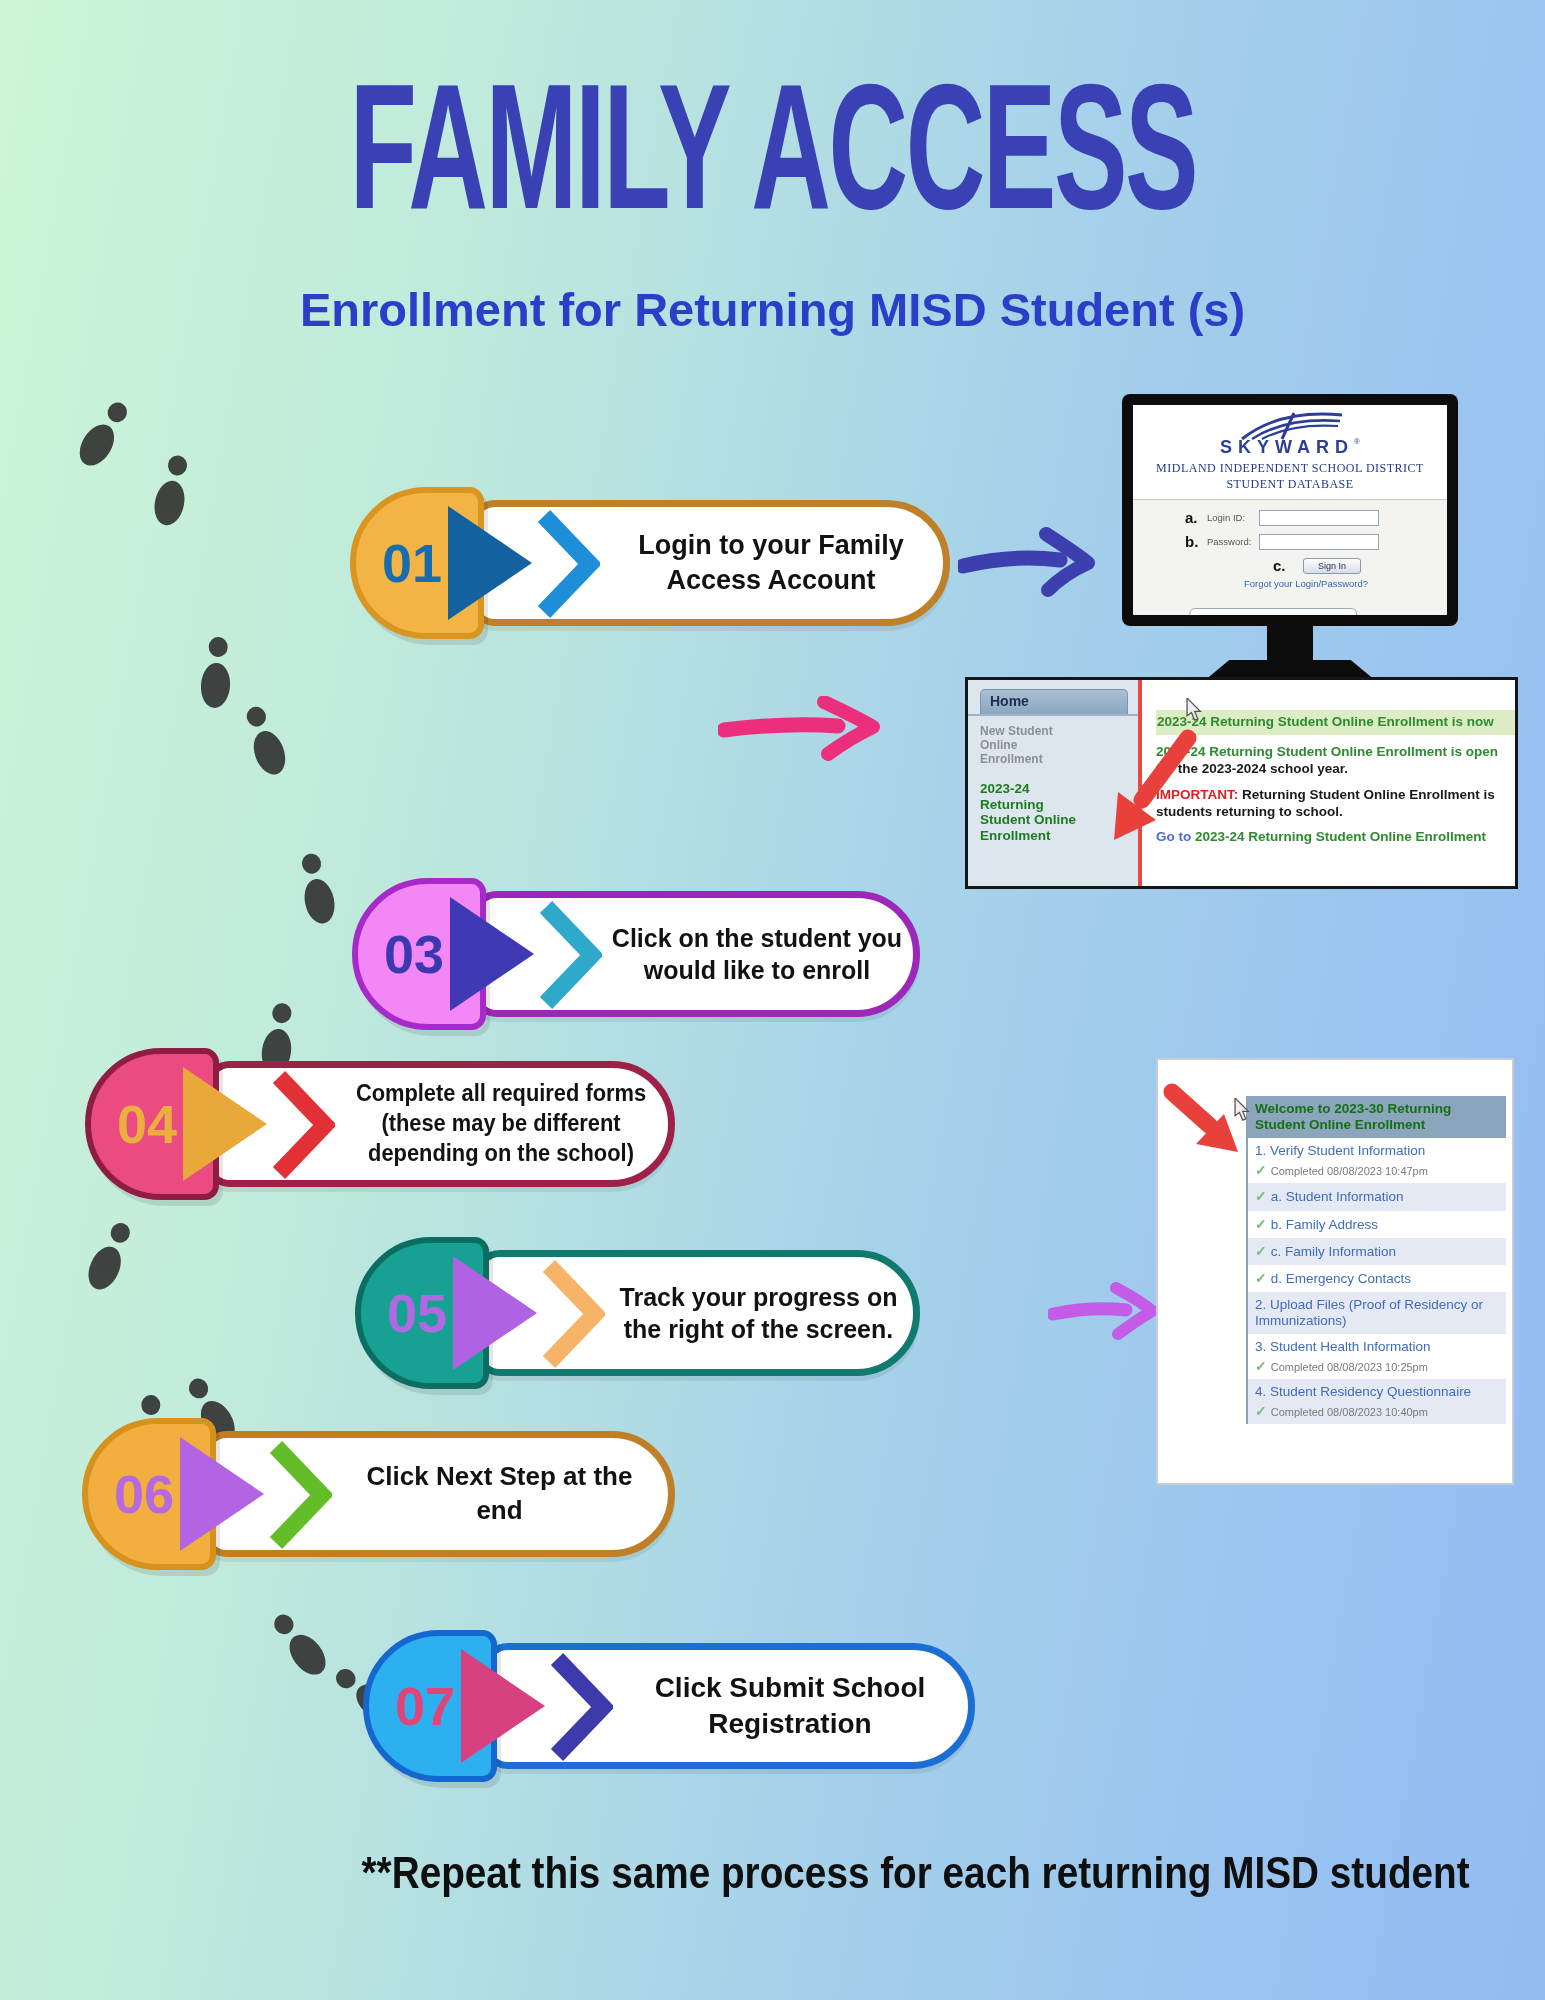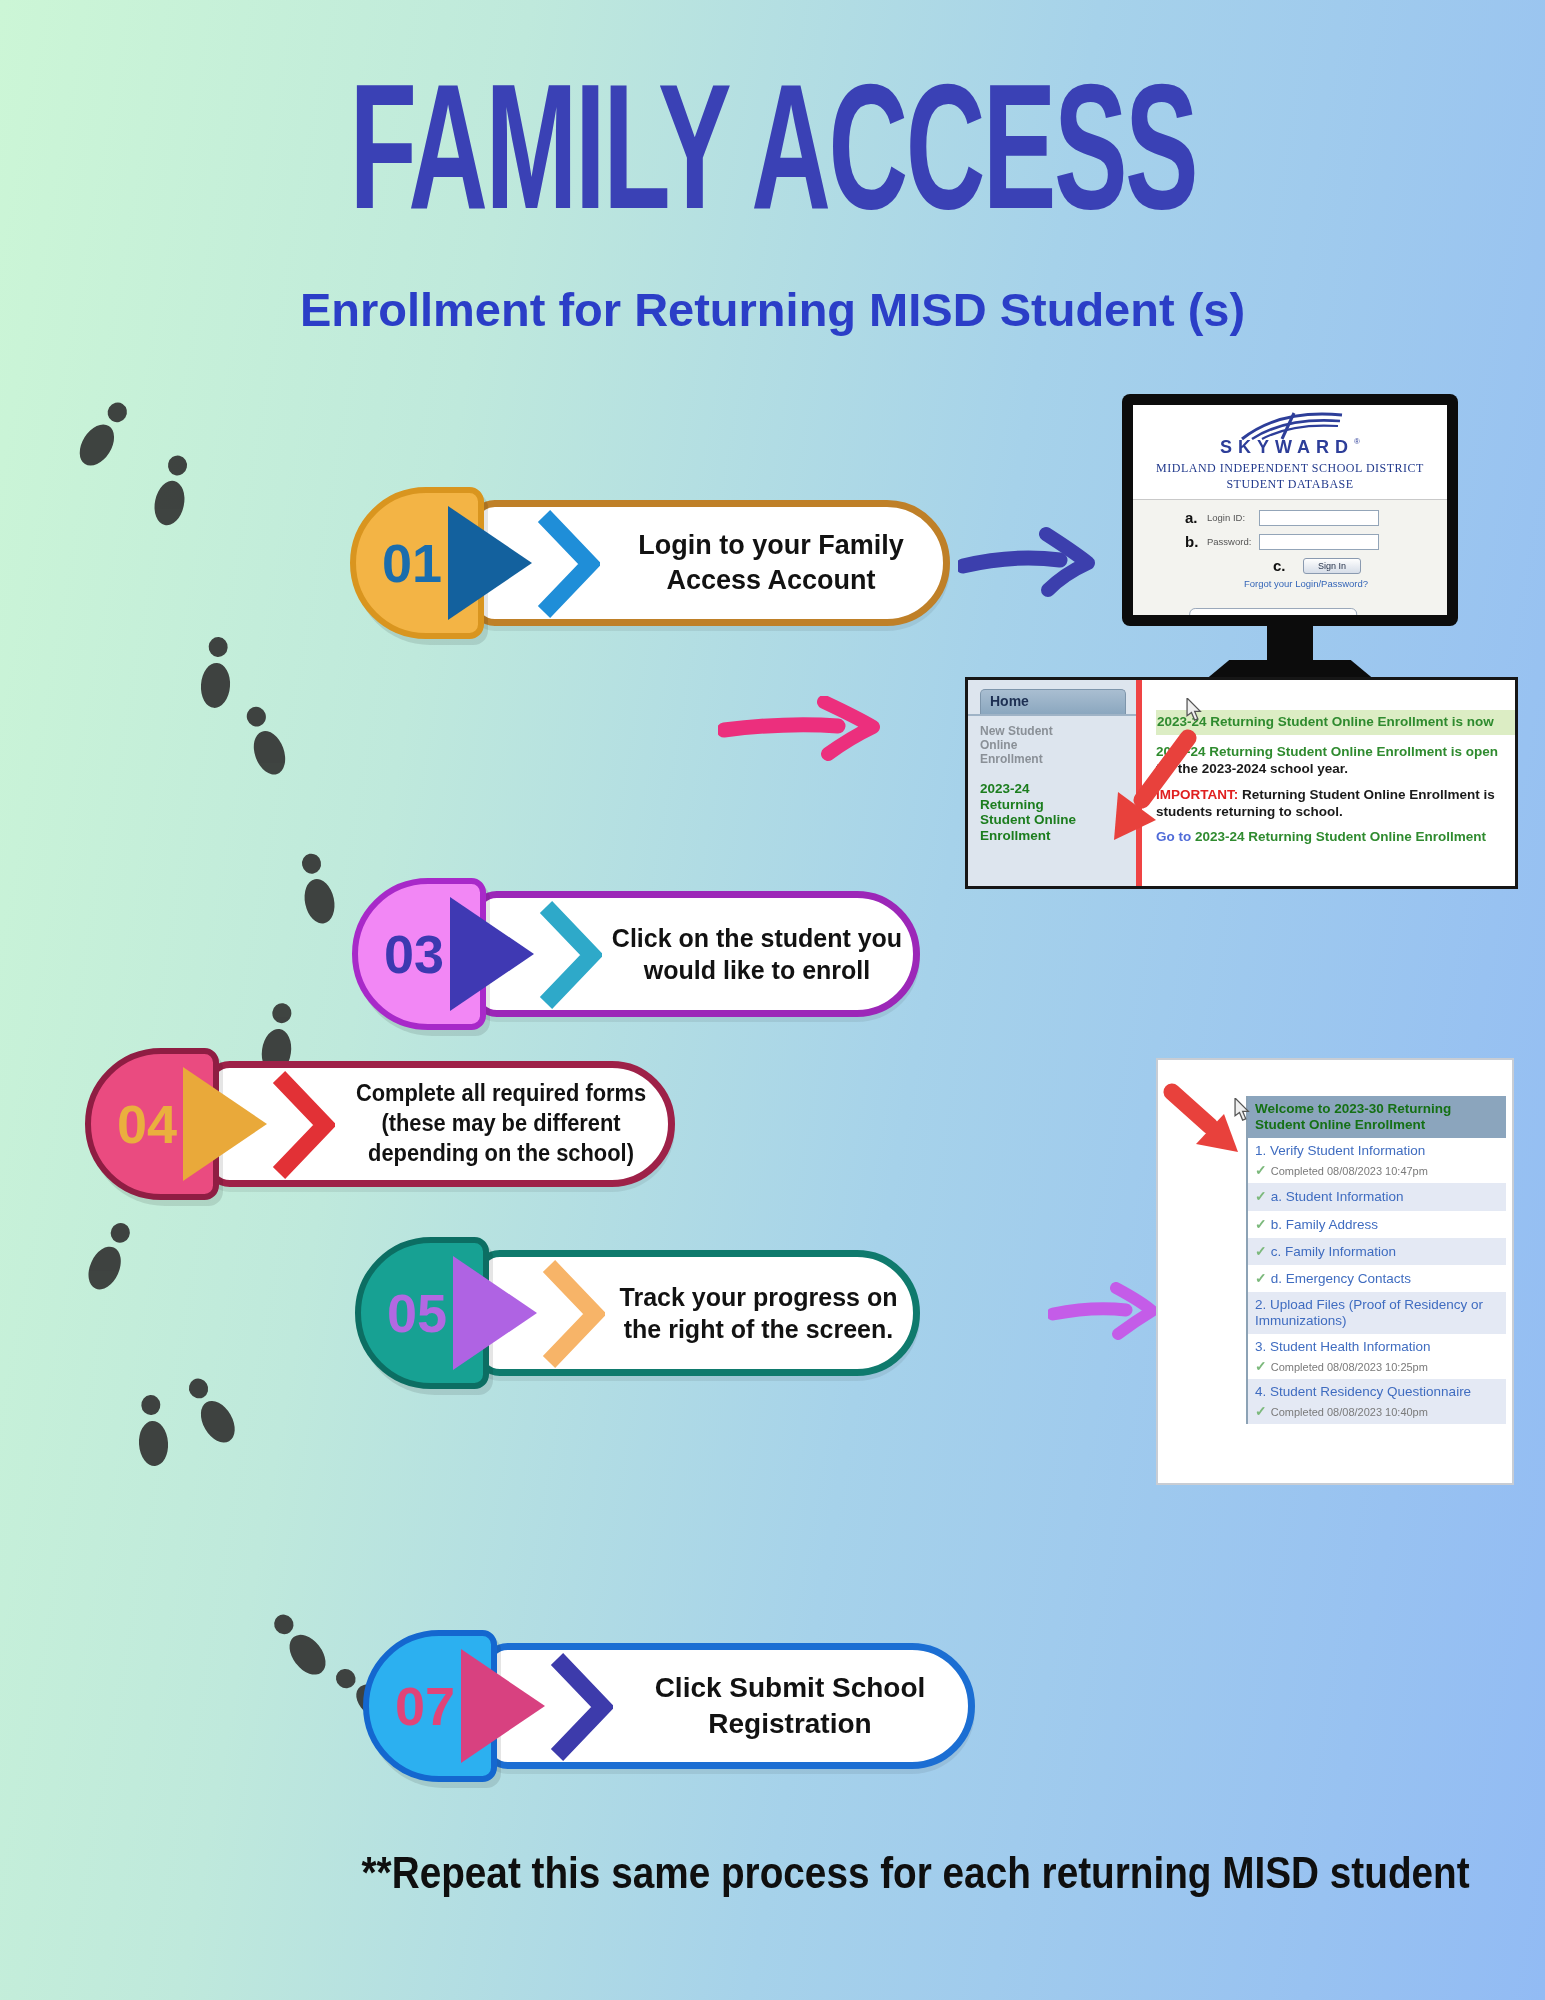--- a/index.html
+++ b/index.html
@@ -62,21 +62,21 @@
     border:1px solid #8a9ab0;border-radius:3px;padding:2px 14px;margin-left:8px;}
   .forgot{color:#3566b8;font-size:9.5px;text-align:center;margin-left:-20px;}
   .partialBtn{position:absolute;bottom:0;left:50%;transform:translateX(-60%);width:168px;height:11px;
     background:#fdfdfd;border:1px solid #9aa8ba;border-radius:6px 6px 0 0;}
   .stand-neck{width:46px;height:34px;background:#0c0c0c;margin:0 auto;}
   .stand-base{width:184px;height:26px;background:#0c0c0c;margin:0 auto;
     clip-path:polygon(17% 0,83% 0,100% 100%,0 100%);}
   
   .shotB{position:absolute;left:965px;top:677px;width:553px;height:212px;background:#fff;
     border:3px solid #161616;display:flex;overflow:hidden;z-index:2;}
-  .bsidebar{width:174px;background:#dde5ee;border-right:6px solid #ef4444;
+  .bsidebar{width:174px;background:#dde5ee;border-right:4px solid #ef4444;
     padding:9px 10px 0 12px;flex-shrink:0;}
   .homeTab{background:linear-gradient(#a9bed1,#8ba7bf);border:1px solid #7d95ab;border-bottom:none;
     border-radius:5px 5px 0 0;color:#1d2f52;font-weight:bold;font-size:14px;padding:3px 9px;height:25px;}
   .sideRule{height:2px;background:#9fb3c6;margin:0 -10px 9px -12px;}
   .sideItem1{color:#8a9097;font-weight:bold;font-size:12px;line-height:1.15;width:100px;margin-bottom:15px;}
   .sideItem2{color:#1c7d1e;font-weight:bold;font-size:13.5px;line-height:1.15;width:115px;}
   .bcontent{flex:1;padding:30px 0 0 14px;position:relative;font-size:13.5px;font-weight:bold;
     line-height:1.25;overflow:hidden;}
   .clip{white-space:nowrap;overflow:hidden;display:block;}
   .bmsg1{background:#dcedc4;color:#2f8b2f;padding:4px 1px;margin:0 0 9px 0;}
@@ -206,20 +206,34 @@
         <polygon points="0,2 84,59 0,116"></polygon>
       </svg>
     <svg class="chev" viewBox="0 0 64 112">
         <path d="M8,8 L54,56 L8,104"></path>
       </svg>
     <div class="txt" style="font-size:25px;">
         <span>Track your progress on the right of the screen.</span>
       </div>
   </div>
 
+  <div class="step" style="left: 82px; top: 1418px; width: 593px; --cap: #f2ae3f; --ring: #d6921c; --numc: #b76ae0; --tri: #b264e2; --chev: #62bd28; --bord: #c07f27;">
+    <div class="body"></div>
+    <div class="cap"></div>
+    <div class="num">06</div>
+    <svg class="tri" viewBox="0 0 86 118">
+        <polygon points="0,2 84,59 0,116"></polygon>
+      </svg>
+    <svg class="chev" viewBox="0 0 64 112">
+        <path d="M8,8 L54,56 L8,104"></path>
+      </svg>
+    <div class="txt" style="font-size:26px;">
+        <span>Click Next Step at the end</span>
+      </div>
+  </div>
 
   <div class="step" style="left: 363px; top: 1630px; width: 612px; --cap: #2cb0f0; --ring: #1467cf; --numc: #e04479; --tri: #d84180; --chev: #3d3bab; --bord: #1b6ed3;">
     <div class="body"></div>
     <div class="cap"></div>
     <div class="num">07</div>
     <svg class="tri" viewBox="0 0 86 118">
         <polygon points="0,2 84,59 0,116"></polygon>
       </svg>
     <svg class="chev" viewBox="0 0 64 112">
         <path d="M8,8 L54,56 L8,104"></path>

